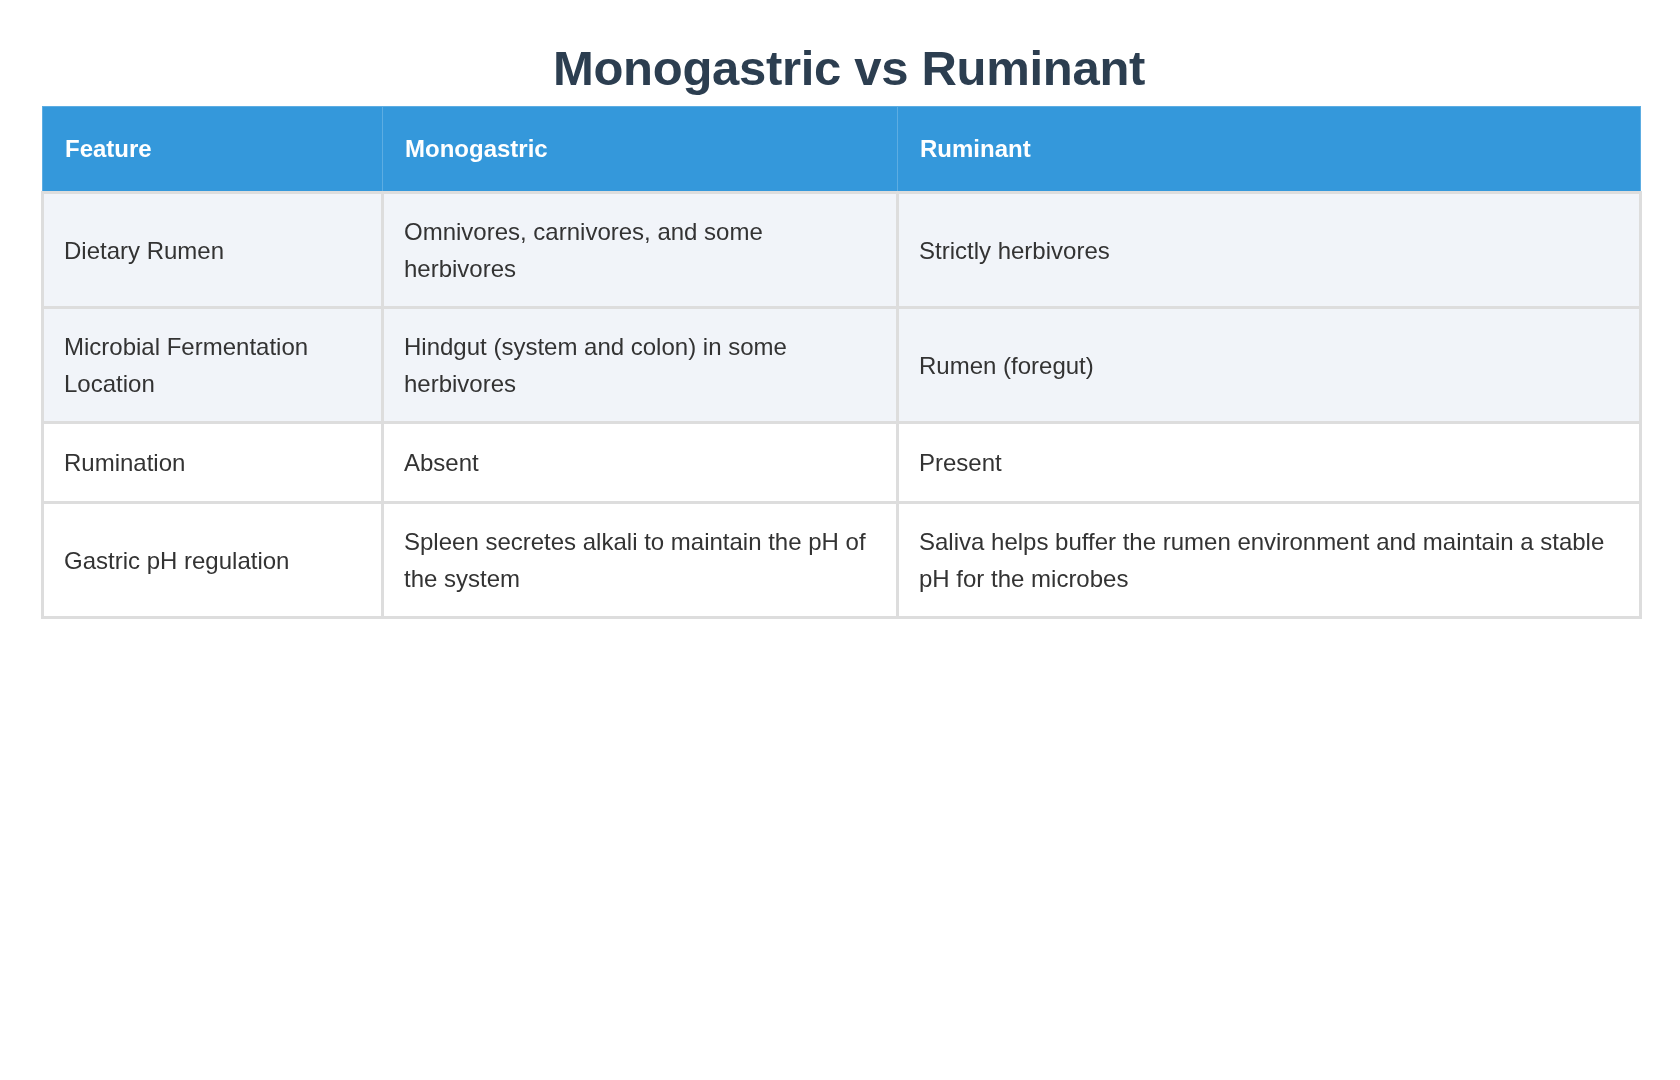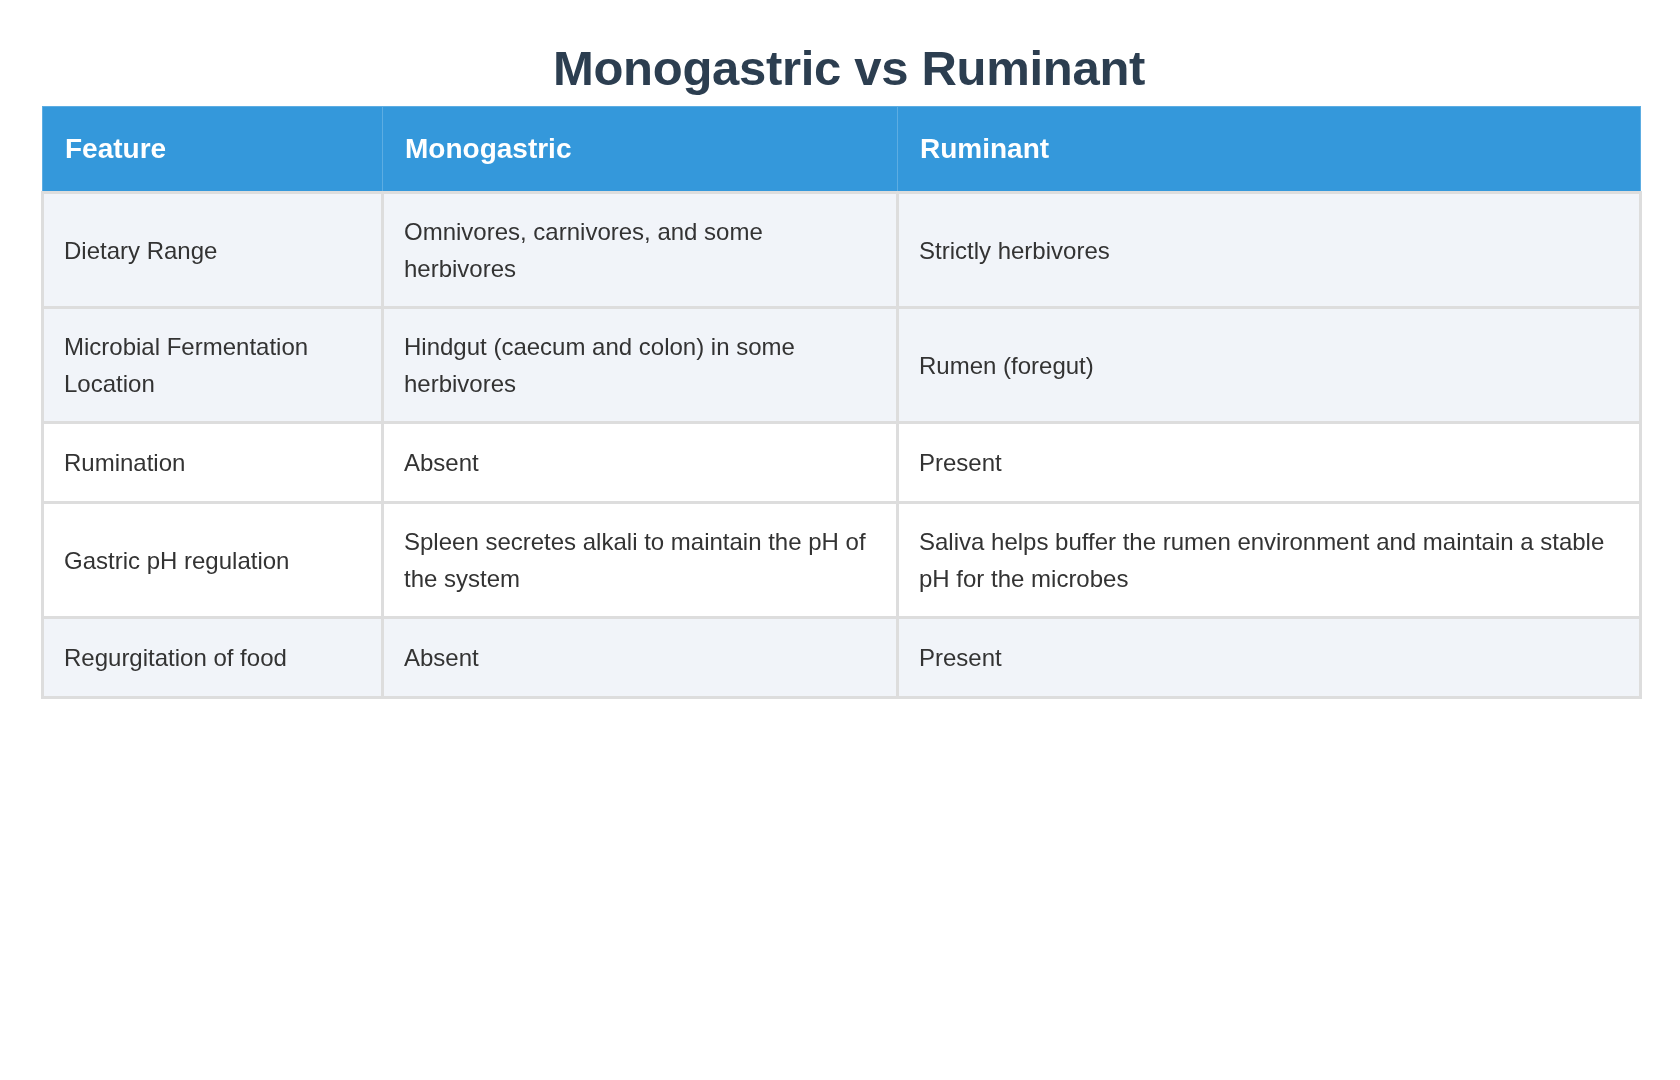--- a/index.html
+++ b/index.html
@@ -34,21 +34,21 @@
     width: 1598px;
     border-collapse: collapse;
     table-layout: fixed;
   }
   .compare-table col.c1 { width: 340px; }
   .compare-table col.c2 { width: 515px; }
   .compare-table col.c3 { width: 743px; }
   .compare-table th {
     background: #3498db;
     color: #ffffff;
-    font-size: 28px;
+    font-size: 24px;
     font-weight: bold;
     text-align: left;
     height: 86px;
     padding: 12px 22px;
     box-sizing: border-box;
     border-left: 1px solid #5dade2;
     border-right: 1px solid #5dade2;
     border-top: 1px solid #5dade2;
     vertical-align: middle;
   }
@@ -83,38 +83,33 @@
   </colgroup>
   <thead>
     <tr>
       <th>Feature</th>
       <th>Monogastric</th>
       <th>Ruminant</th>
     </tr>
   </thead>
   <tbody>
     <tr class="even tall">
-      <td>Dietary Range</td>
+      <td>Dietary Rumen</td>
       <td>Omnivores, carnivores, and some herbivores</td>
       <td>Strictly herbivores</td>
     </tr>
     <tr class="even tall">
       <td>Microbial Fermentation Location</td>
-      <td>Hindgut (caecum and colon) in some herbivores</td>
+      <td>Hindgut (system and colon) in some herbivores</td>
       <td>Rumen (foregut)</td>
     </tr>
     <tr class="odd short">
       <td>Rumination</td>
       <td>Absent</td>
       <td>Present</td>
     </tr>
     <tr class="odd tall">
       <td>Gastric pH regulation</td>
       <td>Spleen secretes alkali to maintain the pH of the system</td>
       <td>Saliva helps buffer the rumen environment and maintain a stable pH for the microbes</td>
     </tr>
-    <tr class="even short">
-      <td>Regurgitation of food</td>
-      <td>Absent</td>
-      <td>Present</td>
-    </tr>
   </tbody>
 </table>
 
 </body></html>

